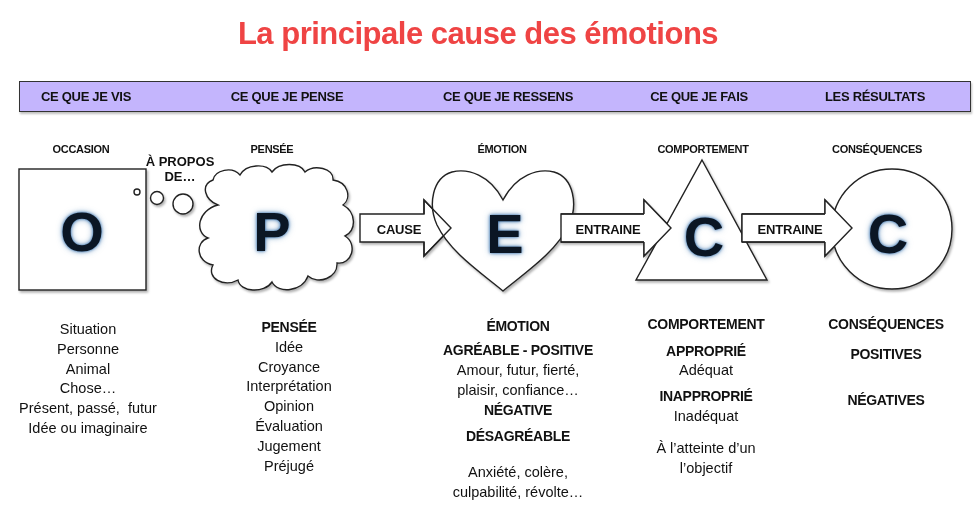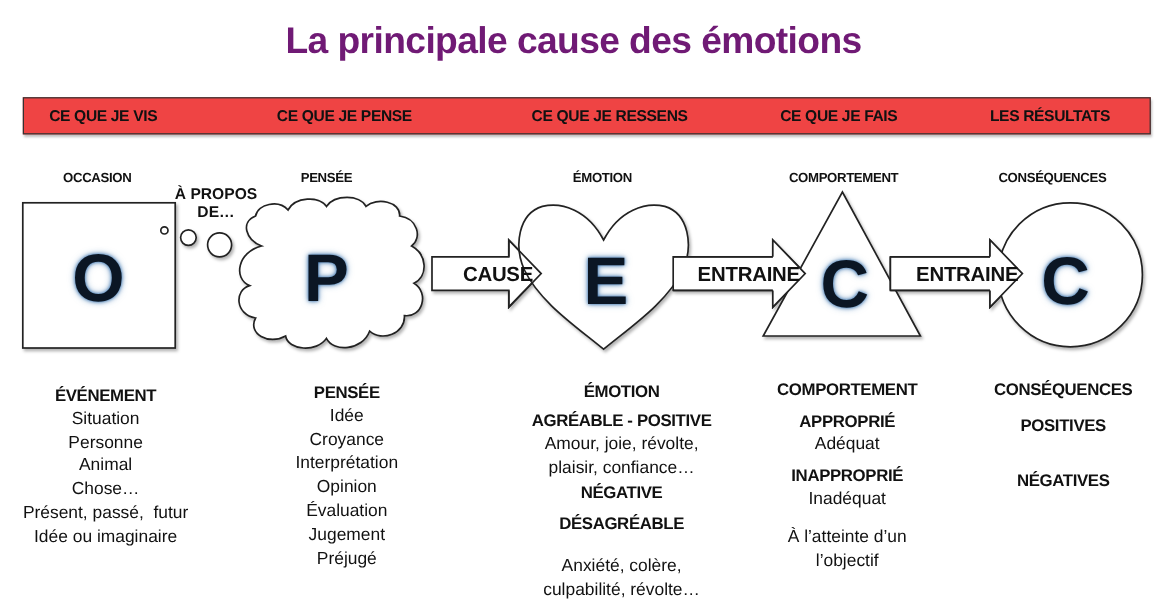--- a/index.html
+++ b/index.html
@@ -1,33 +1,33 @@
 <!DOCTYPE html>
 <html><head>
   <meta charset="utf-8">
   <style>
     html, body { margin: 0; padding: 0; background: #ffffff; }
     body { width: 980px; height: 513px; position: relative; overflow: hidden;
            font-family: "Liberation Sans", "DejaVu Sans", sans-serif; color: #111; }
     .title { position: absolute; left: 0; top: 16px; width: 956px; text-align: center;
-             font-size: 31px; font-weight: bold; letter-spacing: -0.5px; color: #701a75; }
+             font-size: 31px; font-weight: bold; letter-spacing: -0.5px; color: #ef4444; }
     .header-box { position: absolute; left: 19px; top: 81px; width: 938px; height: 29px;
-                  border: 1.5px solid #333; box-shadow: 1px 2px 2px rgba(0,0,0,0.25); background: #ef4444; }
+                  border: 1.5px solid #333; box-shadow: 1px 2px 2px rgba(0,0,0,0.25); background: #c4b5fd; padding-left: 12px; }
     .header-label { position: absolute; top: 7px; font-size: 13px; font-weight: bold;
                     white-space: nowrap; transform: translateX(-50%); letter-spacing: -0.3px; }
     .stage-label { position: absolute; font-size: 11px; font-weight: bold; white-space: nowrap;
                    transform: translateX(-50%); letter-spacing: -0.3px; }
     .apropos { position: absolute; left: 180px; top: 154px; font-size: 13px; font-weight: bold;
                text-align: center; line-height: 15px; transform: translateX(-50%); white-space: nowrap; }
     svg.diagram { position: absolute; left: 0; top: 0; }
     .letter { position: absolute; font-size: 56px; font-weight: bold; color: #0b1624;
               transform: translate(-50%, -50%);
               text-shadow: 0 0 3px #2e6aa8, 0 0 6px rgba(46,106,168,0.6); line-height: 1; }
-    .arrow-label { position: absolute; font-size: 17px; font-weight: bold; transform: translate(-50%, -50%);
-                   white-space: nowrap; letter-spacing: -0.2px; margin-left: 16px; }
+    .arrow-label { position: absolute; font-size: 13px; font-weight: bold; transform: translate(-50%, -50%);
+                   white-space: nowrap; letter-spacing: -0.2px; }
     .col { position: absolute; text-align: center; transform: translateX(-50%); white-space: nowrap; }
     .col .h { font-weight: bold; font-size: 14px; letter-spacing: -0.3px; }
     .col .t { font-size: 14.5px; }
     .lh20 div { line-height: 19.8px; }
   </style>
 </head>
 <body>
 
 <div class="title">La principale cause des émotions</div>
 
@@ -114,21 +114,20 @@
 <div class="letter" style="left:272px; top:232px">P</div>
 <div class="letter" style="left:505px; top:234px">E</div>
 <div class="letter" style="left:704px; top:237px">C</div>
 <div class="letter" style="left:888px; top:234px">C</div>
 
 <div class="arrow-label" style="left:399px; top:229px">CAUSE</div>
 <div class="arrow-label" style="left:608px; top:229px">ENTRAINE</div>
 <div class="arrow-label" style="left:790px; top:229px">ENTRAINE</div>
 
 <div class="col lh20" style="left:88px; top:320px">
-  <div class="h">ÉVÉNEMENT</div>
   <div class="t">Situation</div>
   <div class="t">Personne</div>
   <div class="t">Animal</div>
   <div class="t">Chose…</div>
   <div class="t" style="white-space:pre">Présent, passé,  futur</div>
   <div class="t">Idée ou imaginaire</div>
 </div>
 
 <div class="col lh20" style="left:289px; top:318px">
   <div class="h">PENSÉE</div>
@@ -137,21 +136,21 @@
   <div class="t">Interprétation</div>
   <div class="t">Opinion</div>
   <div class="t">Évaluation</div>
   <div class="t">Jugement</div>
   <div class="t">Préjugé</div>
 </div>
 
 <div class="col" style="left:518px; top:316px">
   <div class="h" style="line-height:20px">ÉMOTION</div>
   <div class="h" style="line-height:20px; margin-top:4px">AGRÉABLE - POSITIVE</div>
-  <div class="t" style="line-height:20px">Amour, joie, révolte,</div>
+  <div class="t" style="line-height:20px">Amour, futur, fierté,</div>
   <div class="t" style="line-height:20px">plaisir, confiance…</div>
   <div class="h" style="line-height:20px">NÉGATIVE</div>
   <div class="h" style="line-height:20px; margin-top:6px">DÉSAGRÉABLE</div>
   <div class="t" style="line-height:20px; margin-top:16px">Anxiété, colère,</div>
   <div class="t" style="line-height:20px">culpabilité, révolte…</div>
 </div>
 
 <div class="col" style="left:706px; top:314px">
   <div class="h" style="line-height:20px">COMPORTEMENT</div>
   <div class="h" style="line-height:20px; margin-top:7px">APPROPRIÉ</div>

